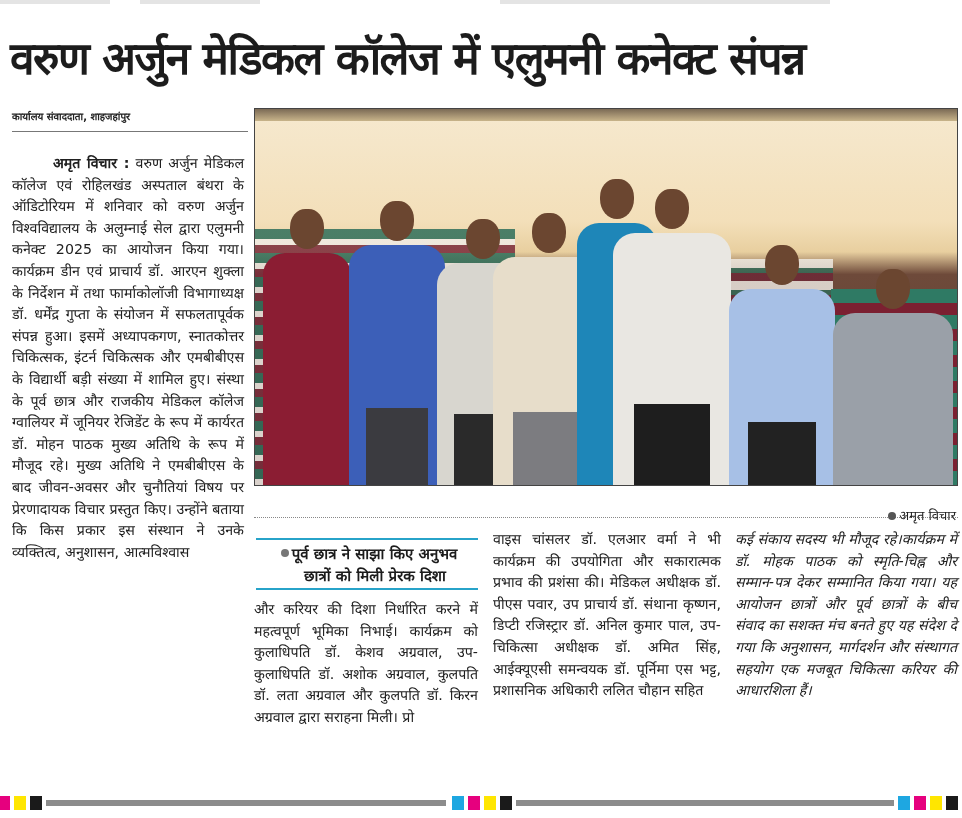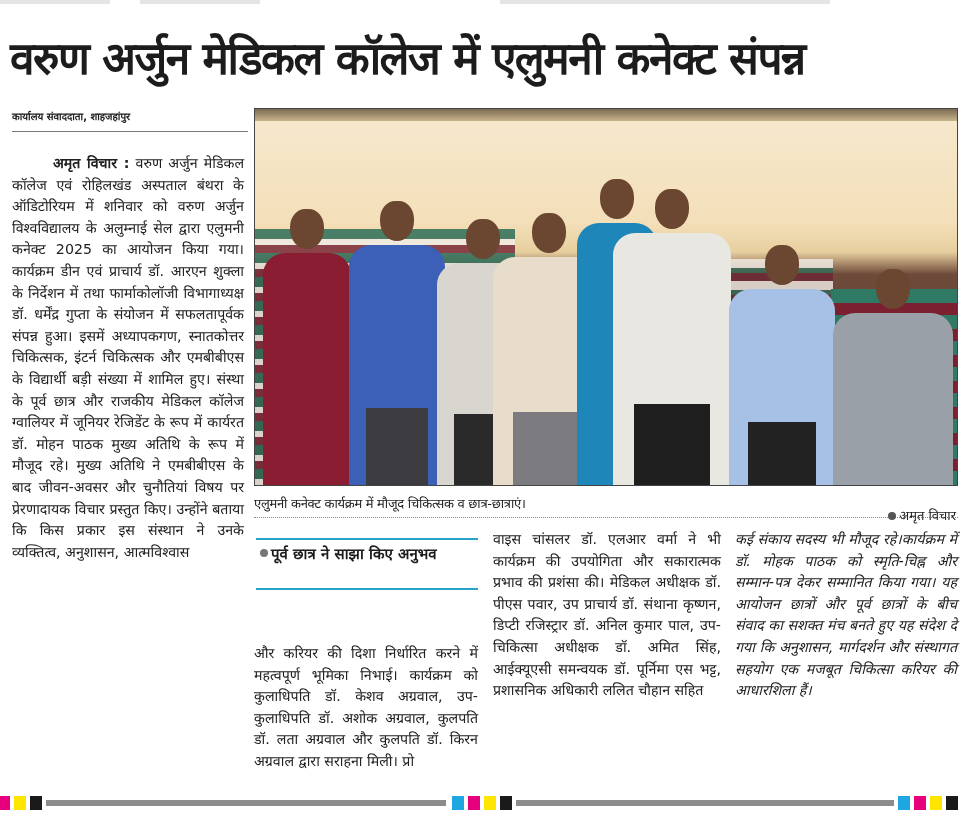--- a/index.html
+++ b/index.html
@@ -22,21 +22,21 @@
       border-bottom: 1px solid #777;
     }
 
     .col {
       position: absolute; font-size: 14.2px; line-height: 21.6px; color: #202020;
       text-align: justify; text-align-last: justify;
     }
     .col p { text-align: justify; }
     .col-1 { left: 12px; top: 153px; width: 232px; text-align-last: left; }
     .col-1 .lead { font-weight: bold; margin-left: 41px; }
-    .col-2 { left: 254px; top: 599px; width: 224px; text-align-last: left; margin-top: 44px; }
+    .col-2 { left: 254px; top: 599px; width: 224px; text-align-last: left; }
     .col-3 { left: 493px; top: 529px; width: 228px; text-align-last: left; }
     .col-4 { left: 735px; top: 529px; width: 222px; text-align-last: left; font-style: italic; }
 
     .photo {
       position: absolute; left: 254px; top: 108px; width: 704px; height: 378px;
       border: 1px solid #444; overflow: hidden;
       background: linear-gradient(180deg, #f6e9cf 0%, #f3dfb9 30%, #e8cf9f 38%, #6e4a3a 44%, #5a3b36 100%);
     }
     .photo .ceiling { position: absolute; left: 0; top: 0; width: 100%; height: 12px; background: linear-gradient(180deg,#7b6a55,#c8b48a); }
     .photo .seats-left { position: absolute; left: 0; top: 120px; width: 260px; height: 258px;
@@ -57,21 +57,21 @@
       border-bottom: 1px dotted #888;
       font-size: 13px; line-height: 20px; color: #222;
     }
     .caption-row .caption { position: absolute; left: 0; top: 0; letter-spacing: -0.3px; }
     .caption-row .credit { position: absolute; right: 2px; top: 12px; }
     .caption-row .credit .dot { display: inline-block; width: 8px; height: 8px; border-radius: 50%; background: #555; margin-right: 3px; vertical-align: 0px; }
 
     .subhead {
       position: absolute; left: 256px; top: 538px; width: 222px; height: 52px;
       border-top: 2px solid #27a3c9; border-bottom: 2px solid #27a3c9;
-      font-size: 15px; font-weight: bold; line-height: 22px; padding: 3px 0 0 4px; color: #1c1c1c;
+      font-size: 15px; font-weight: bold; line-height: 22px; padding: 3px 0 0 4px; color: #1c1c1c; text-align: center;
     }
     .subhead .dot { display: inline-block; width: 8px; height: 8px; border-radius: 50%; background: #777; margin-right: 3px; vertical-align: 2px; }
     .subhead .l2 { display: block; padding-left: 12px; }
 
     .bottom-strip { position: absolute; left: 0; top: 796px; width: 962px; height: 14px; }
     .bottom-strip .sw { position: absolute; top: 0; width: 12px; height: 14px; }
     .bottom-strip .bar { position: absolute; top: 4px; height: 6px; background: #8c8c8c; }
   </style>
 </head>
 <body>
@@ -122,26 +122,26 @@
   <div class="person" style="left:474px;width:106px;height:196px;background:#a7c0e6;">
       <div class="head"></div>
       <div class="legs" style="background:#222"></div>
     </div>
   <div class="person" style="left:578px;width:120px;height:172px;background:#9aa0a8;">
       <div class="head"></div>
     </div>
 </div>
 
 <div class="caption-row">
-  <span class="caption">एलुमनी कनेक्ट कार्यक्रम में मौजूद चिकित्सक व छात्र-छात्राएं।</span>
   <span class="credit"><span class="dot"></span><span>अमृत विचार</span></span>
 </div>
 
 <div class="subhead">
   <span class="dot"></span><span>पूर्व छात्र ने साझा किए अनुभव</span>
+  <span class="l2">छात्रों को मिली प्रेरक दिशा</span>
 </div>
 
 <div class="col col-2">
   <p>और करियर की दिशा निर्धारित करने में महत्वपूर्ण भूमिका निभाई। कार्यक्रम को कुलाधिपति डॉ. केशव अग्रवाल, उप-कुलाधिपति डॉ. अशोक अग्रवाल, कुलपति डॉ. लता अग्रवाल और कुलपति डॉ. किरन अग्रवाल द्वारा सराहना मिली। प्रो</p>
 </div>
 
 <div class="col col-3">
   <p>वाइस चांसलर डॉ. एलआर वर्मा ने भी कार्यक्रम की उपयोगिता और सकारात्मक प्रभाव की प्रशंसा की। मेडिकल अधीक्षक डॉ. पीएस पवार, उप प्राचार्य डॉ. संथाना कृष्णन, डिप्टी रजिस्ट्रार डॉ. अनिल कुमार पाल, उप-चिकित्सा अधीक्षक डॉ. अमित सिंह, आईक्यूएसी समन्वयक डॉ. पूर्निमा एस भट्ट, प्रशासनिक अधिकारी ललित चौहान सहित</p>
 </div>
 

